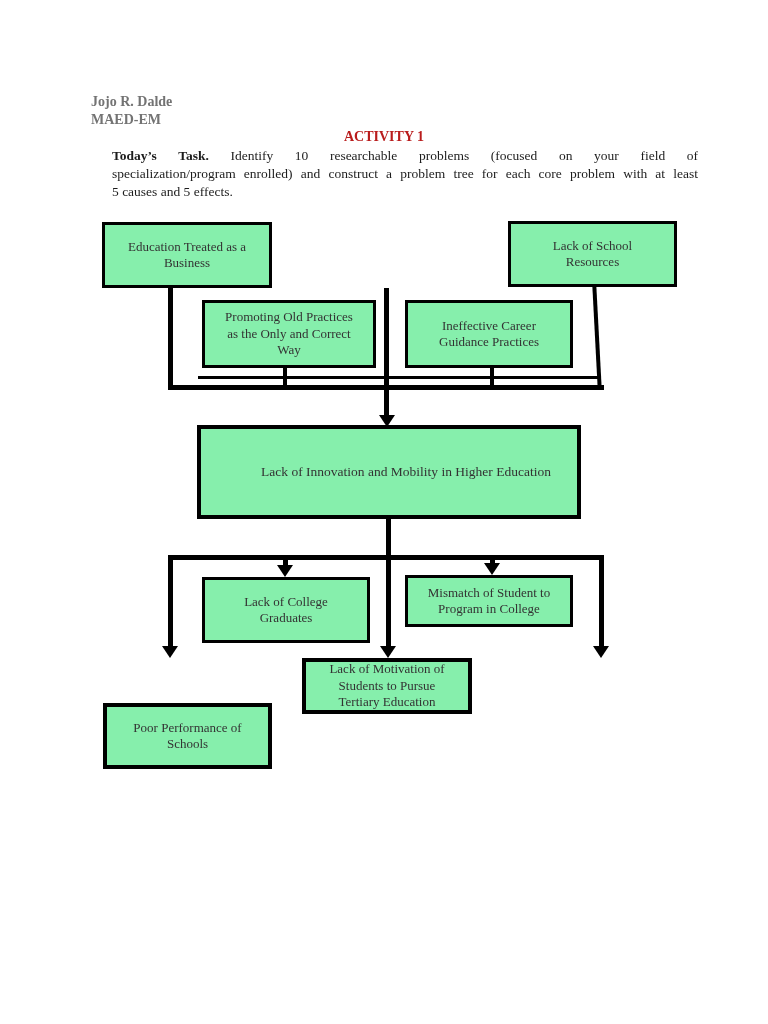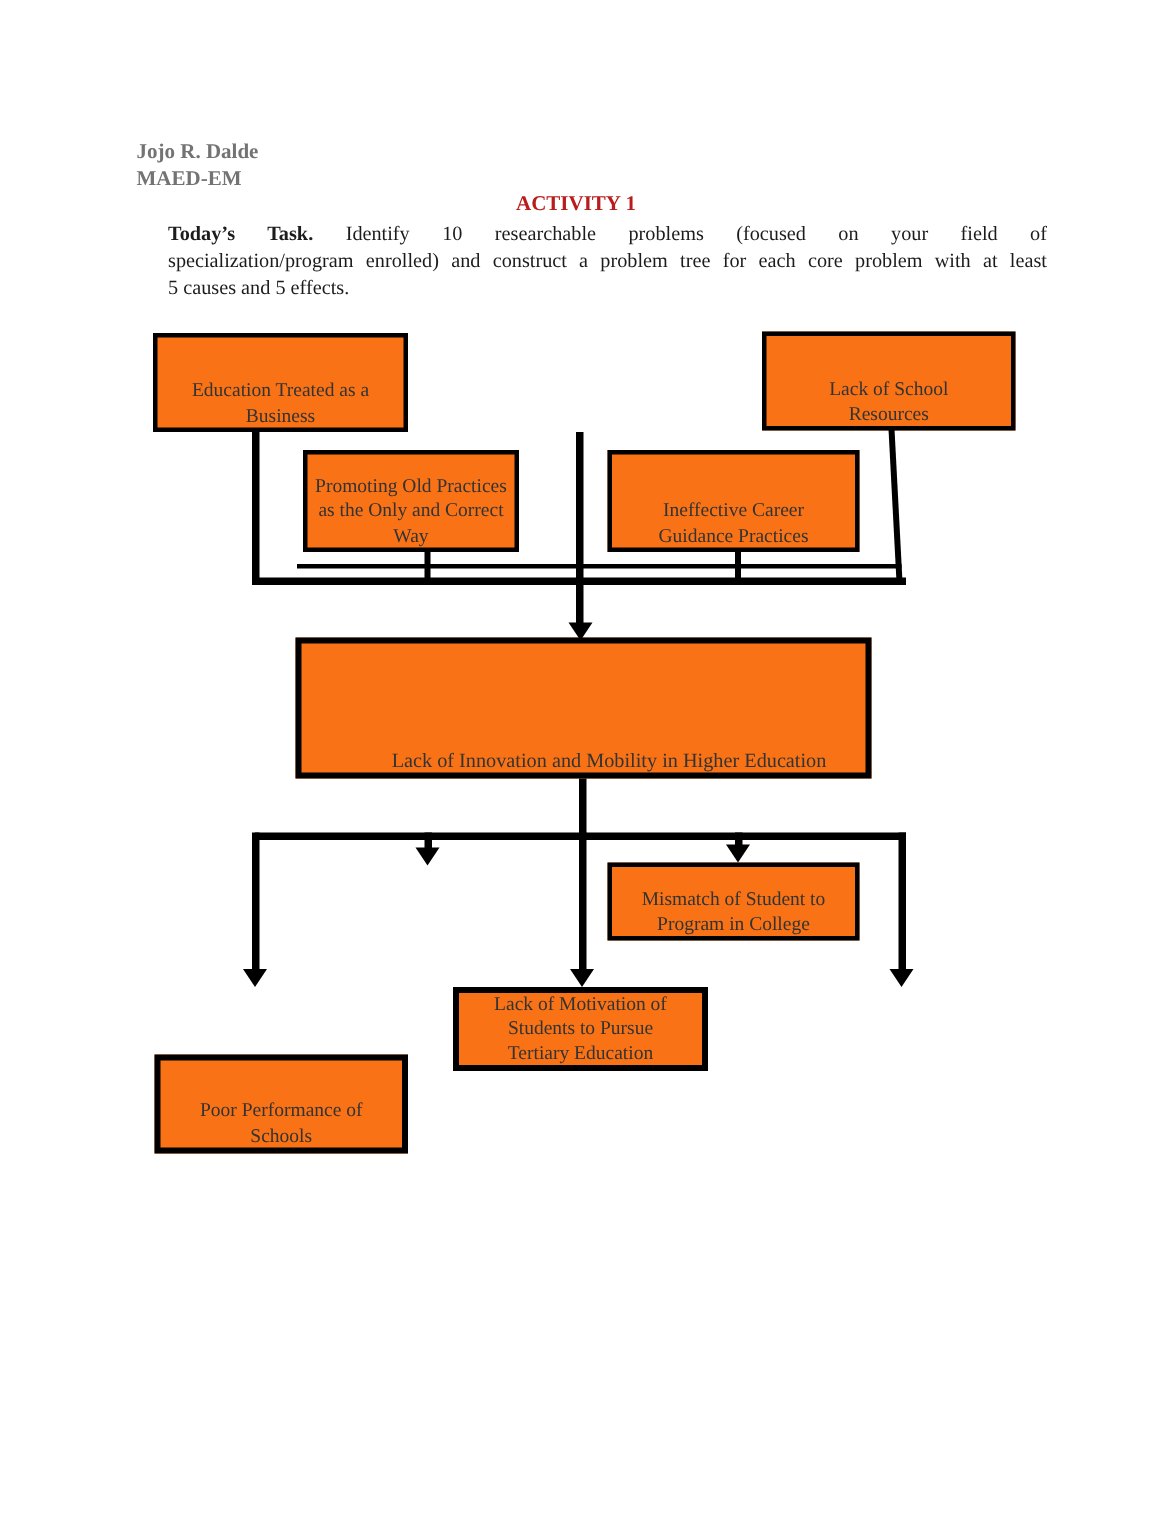--- a/index.html
+++ b/index.html
@@ -10,30 +10,30 @@
   .author{position:absolute;left:91px;top:93px;width:400px;
     font-size:14px;line-height:17.6px;font-weight:bold;color:#737373;}
   .acttitle{position:absolute;left:91px;top:129px;width:586px;
     text-align:center;font-size:14px;font-weight:bold;color:#b91c1c;}
   .para{position:absolute;left:91px;top:147px;width:586px;
     font-size:13.5px;line-height:17.8px;color:#1c1c1c;margin-left:21px;}
   .pline{text-align:justify;text-align-last:justify;}
   .pline.last{text-align:left;text-align-last:left;}
   .bold{font-weight:bold;}
 
-  .box{position:absolute;box-sizing:border-box;border:3px solid #000;background:#f97316;
-    display:flex;align-items:flex-end;justify-content:center;}
+  .box{position:absolute;box-sizing:border-box;border:3px solid #000;background:#86efac;
+    display:flex;align-items:center;justify-content:center;}
   .box span{white-space:pre-line;text-align:center;
     font-size:13px;line-height:16.5px;color:#333;}
   .box.thick{border-width:4px;}
 
   .b-edu{left:102px;top:222px;width:170px;height:66px;}
   .b-ind{left:301px;top:221px;width:171px;height:67px;}
   .b-res{left:508px;top:221px;width:169px;height:66px;}
-  .b-promo{left:202px;top:300px;width:144px;height:68px;}
+  .b-promo{left:202px;top:300px;width:174px;height:68px;}
   .b-career{left:405px;top:300px;width:168px;height:68px;}
   .b-core{left:197px;top:425px;width:384px;height:94px;padding-left:34px;}
   .b-core span{font-size:13.5px;}
   .b-grad{left:202px;top:577px;width:168px;height:66px;}
   .b-mis{left:405px;top:575px;width:168px;height:52px;}
   .b-poor{left:103px;top:659px;width:169px;height:66px;margin-top:44px;}
   .b-motiv{left:302px;top:658px;width:170px;height:56px;}
   .b-afraid{left:508px;top:658px;width:171px;height:69px;}
 
   .ln{position:absolute;background:#000;}
@@ -96,20 +96,24 @@
     </div>
   <div class="box b-career">
       <span>Ineffective Career
 Guidance Practices</span>
     </div>
 
   <div class="box thick b-core">
       <span>Lack of Innovation and Mobility in Higher Education</span>
     </div>
 
+  <div class="box b-grad">
+      <span>Lack of College
+Graduates</span>
+    </div>
   <div class="box b-mis">
       <span>Mismatch of Student to
 Program in College</span>
     </div>
 
   <div class="box thick b-poor">
       <span>Poor Performance of
 Schools</span>
     </div>
   <div class="box thick b-motiv">

